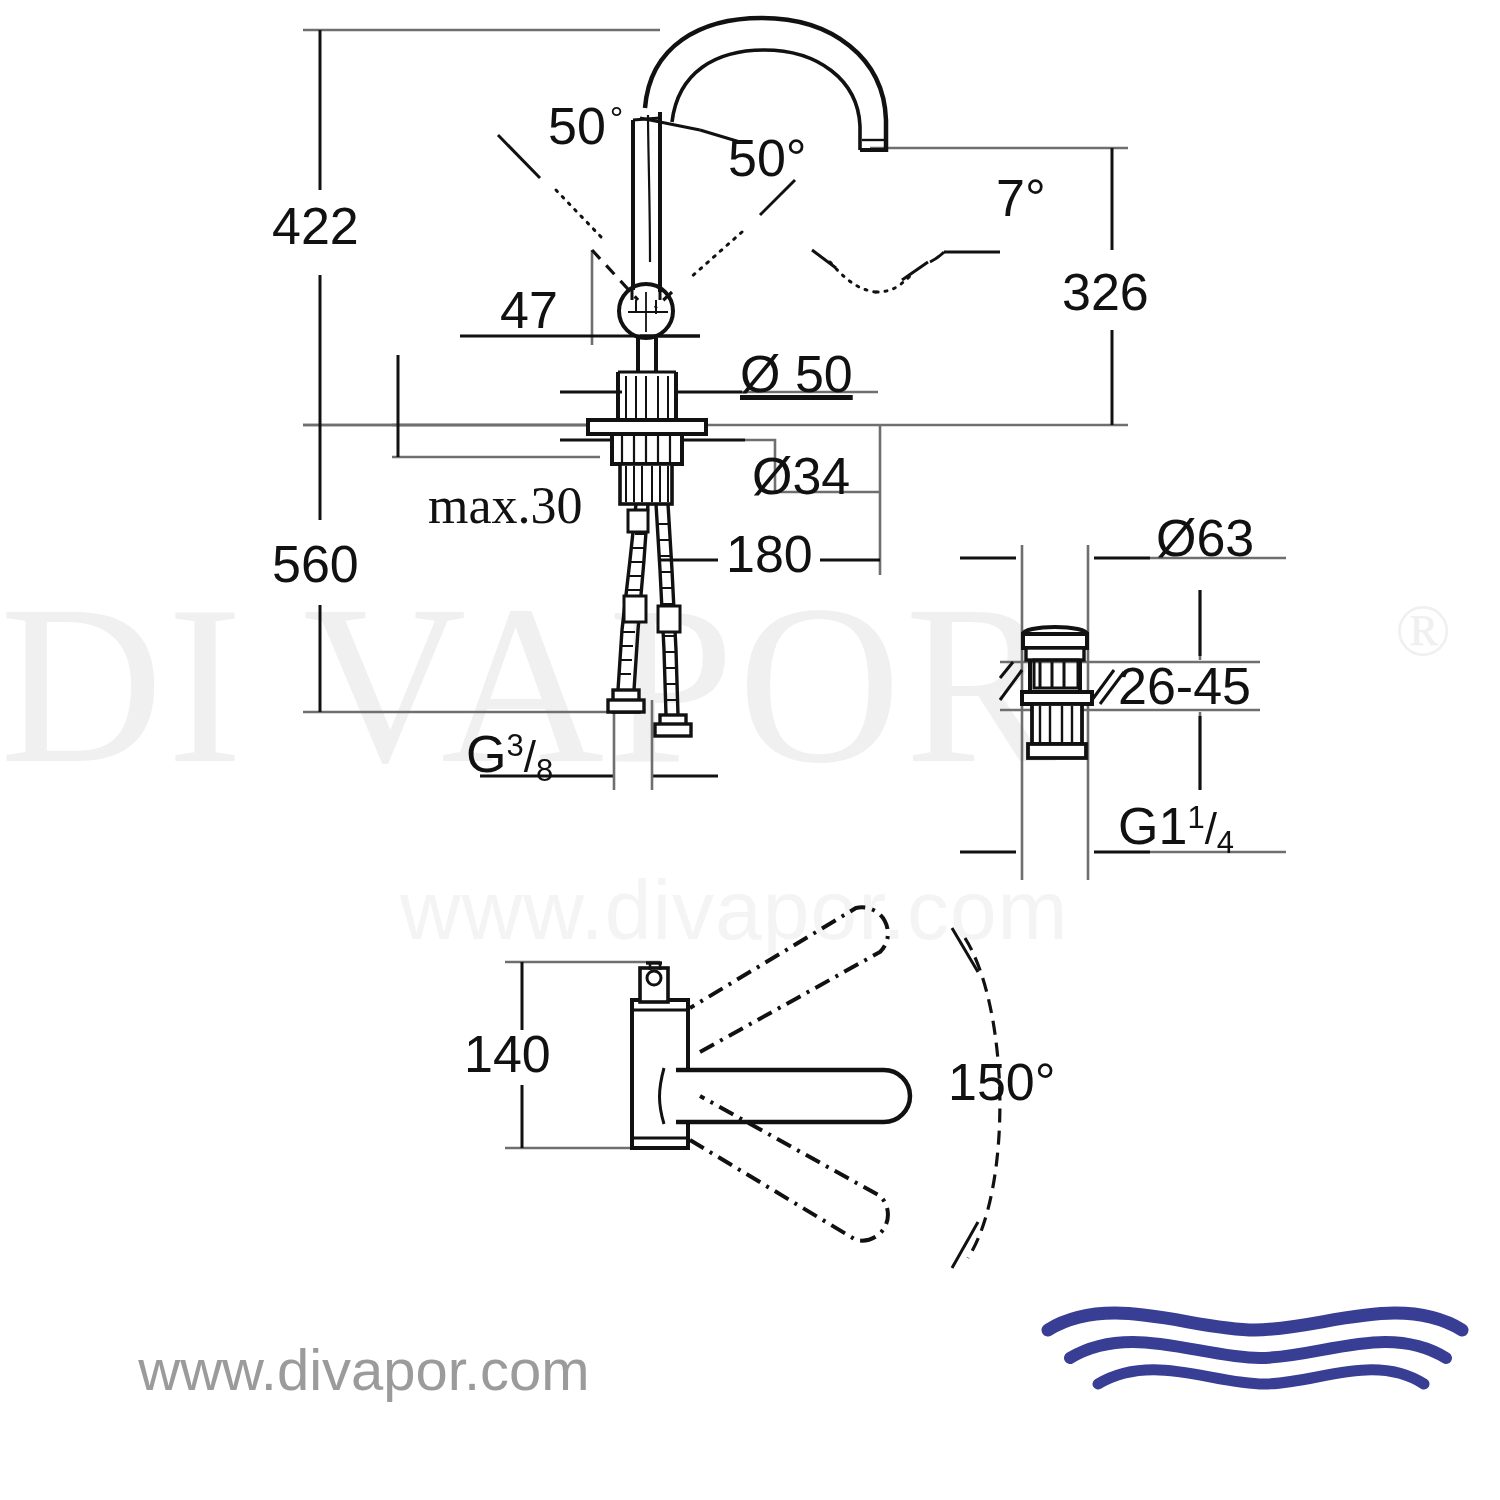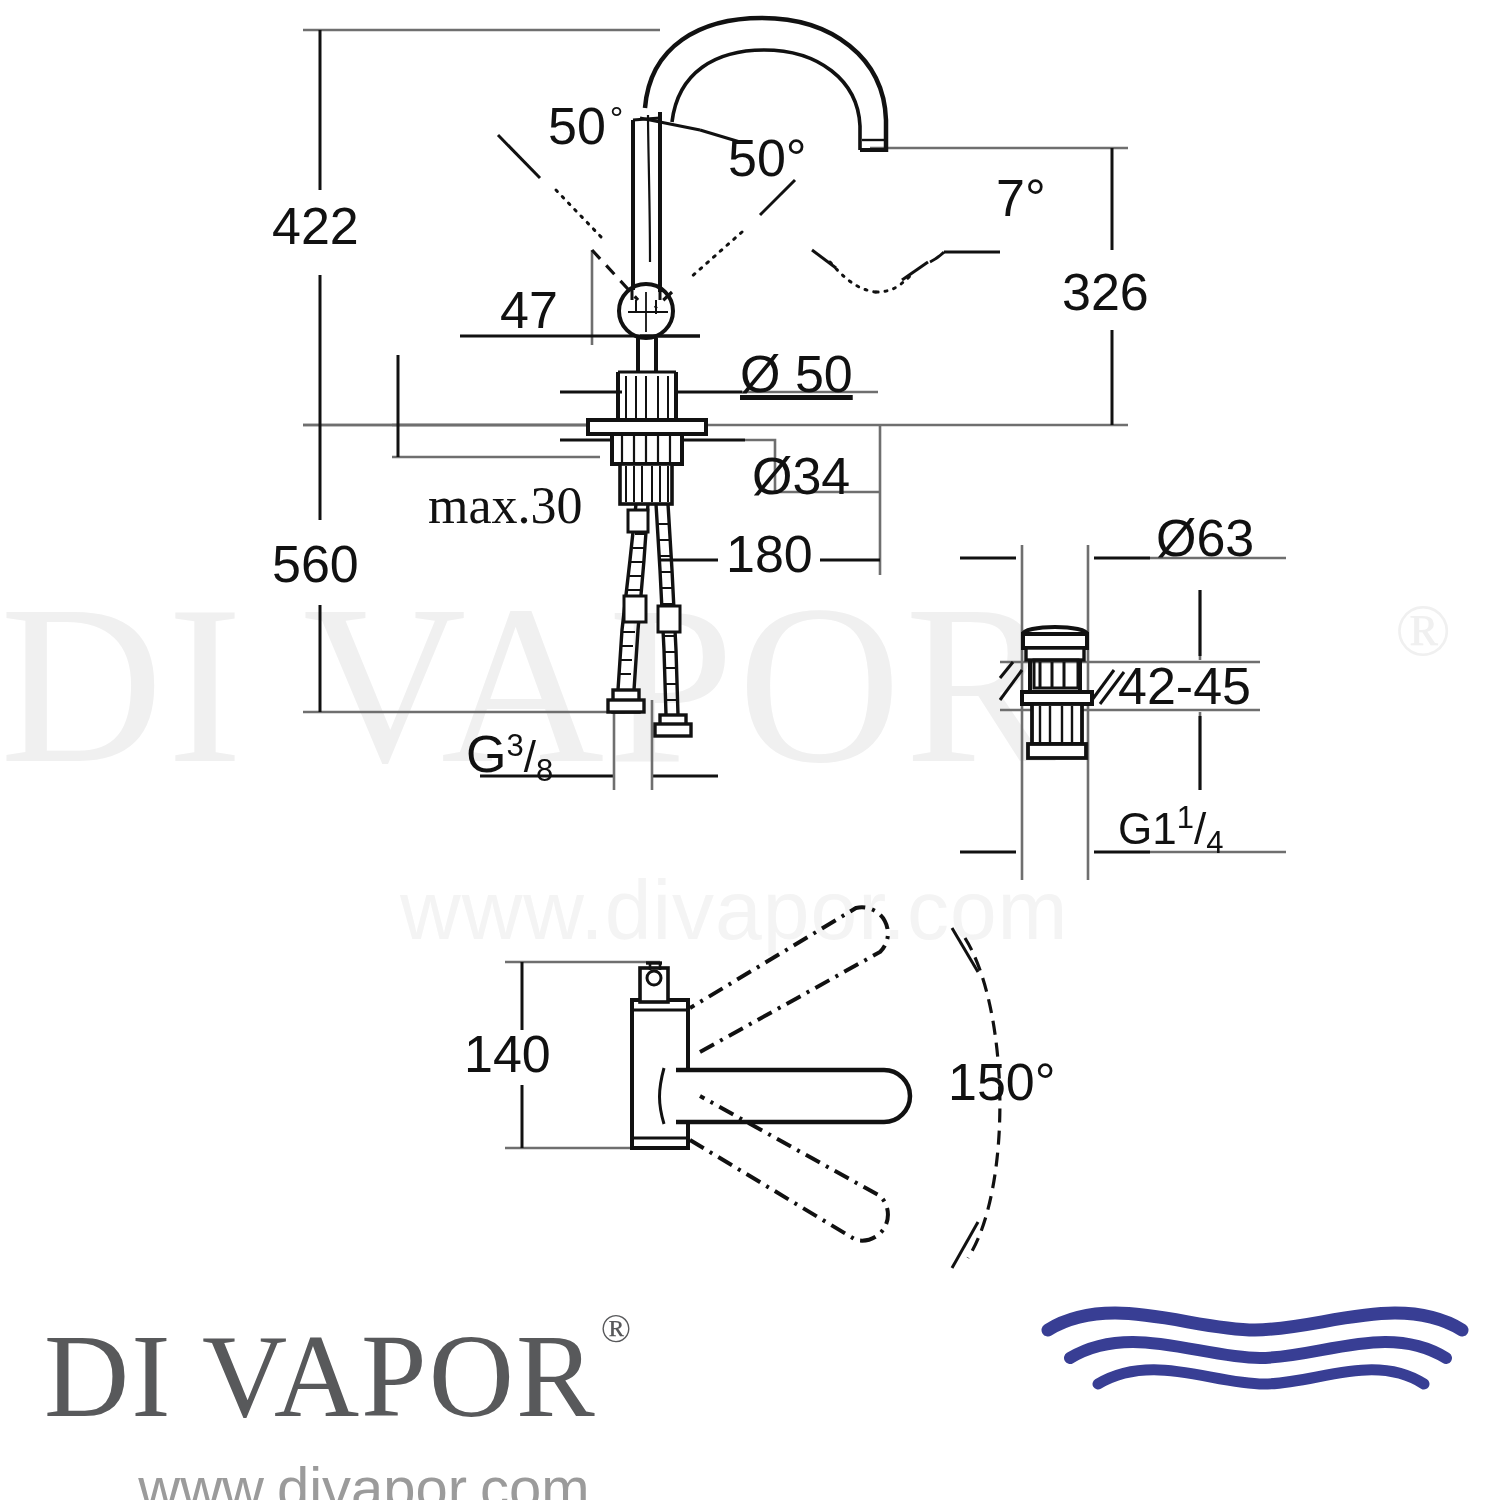--- a/index.html
+++ b/index.html
@@ -299,34 +299,33 @@
   <div class="dim d-big" style="left:996px;top:172px;">7°</div>
 
   <div class="dim" style="left:466px;top:728px;text-align:center;">
     <span class="frac">
       <span style="font-size:52px;">G</span><span class="num">3</span><span class="sl">/</span><span class="den">8</span>
     </span>
   </div>
 
   <div class="dim d-big" style="left:1156px;top:512px;">Ø63</div>
 
-  <div class="dim d-big" style="left:1118px;top:660px;">42-45</div>
+  <div class="dim d-big" style="left:1118px;top:660px;">26-45</div>
 
   <div class="dim" style="left:1118px;top:800px;">
     <span class="frac">
-      <span style="font-size:44px;">G1</span><span class="num">1</span><span class="sl">/</span><span class="den">4</span>
+      <span style="font-size:52px;">G1</span><span class="num">1</span><span class="sl">/</span><span class="den">4</span>
     </span>
   </div>
 
   <div class="dim d-big" style="left:464px;top:1028px;">140</div>
 
   <div class="dim d-big" style="left:948px;top:1056px;">150°</div>
 
   <div id="divapor-logo">
-    <div id="dv-word"><span>DI VAPOR</span><span id="dv-reg">®</span></div>
     <div id="dv-url">www.divapor.com</div>
   </div>
 
   <div id="grohe-logo">
     <svg id="gr-waves" width="430" height="92" viewBox="0 0 430 92">
       <path d="M8,30 C70,-8 150,30 215,30 C280,30 360,-8 422,30" stroke="#383e94" stroke-width="13" fill="none" stroke-linecap="round"></path>
       <path d="M30,58 C90,22 160,58 220,58 C280,58 348,22 406,58" stroke="#383e94" stroke-width="12" fill="none" stroke-linecap="round"></path>
       <path d="M58,84 C112,52 172,84 224,84 C276,84 334,52 384,84" stroke="#383e94" stroke-width="11" fill="none" stroke-linecap="round"></path>
     </svg>
   </div>

